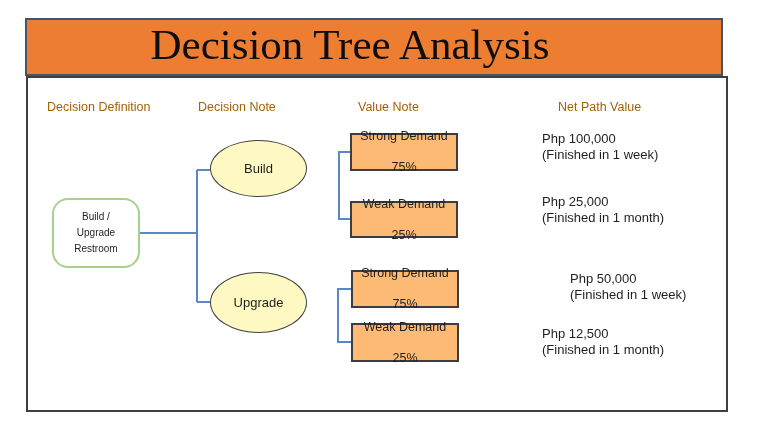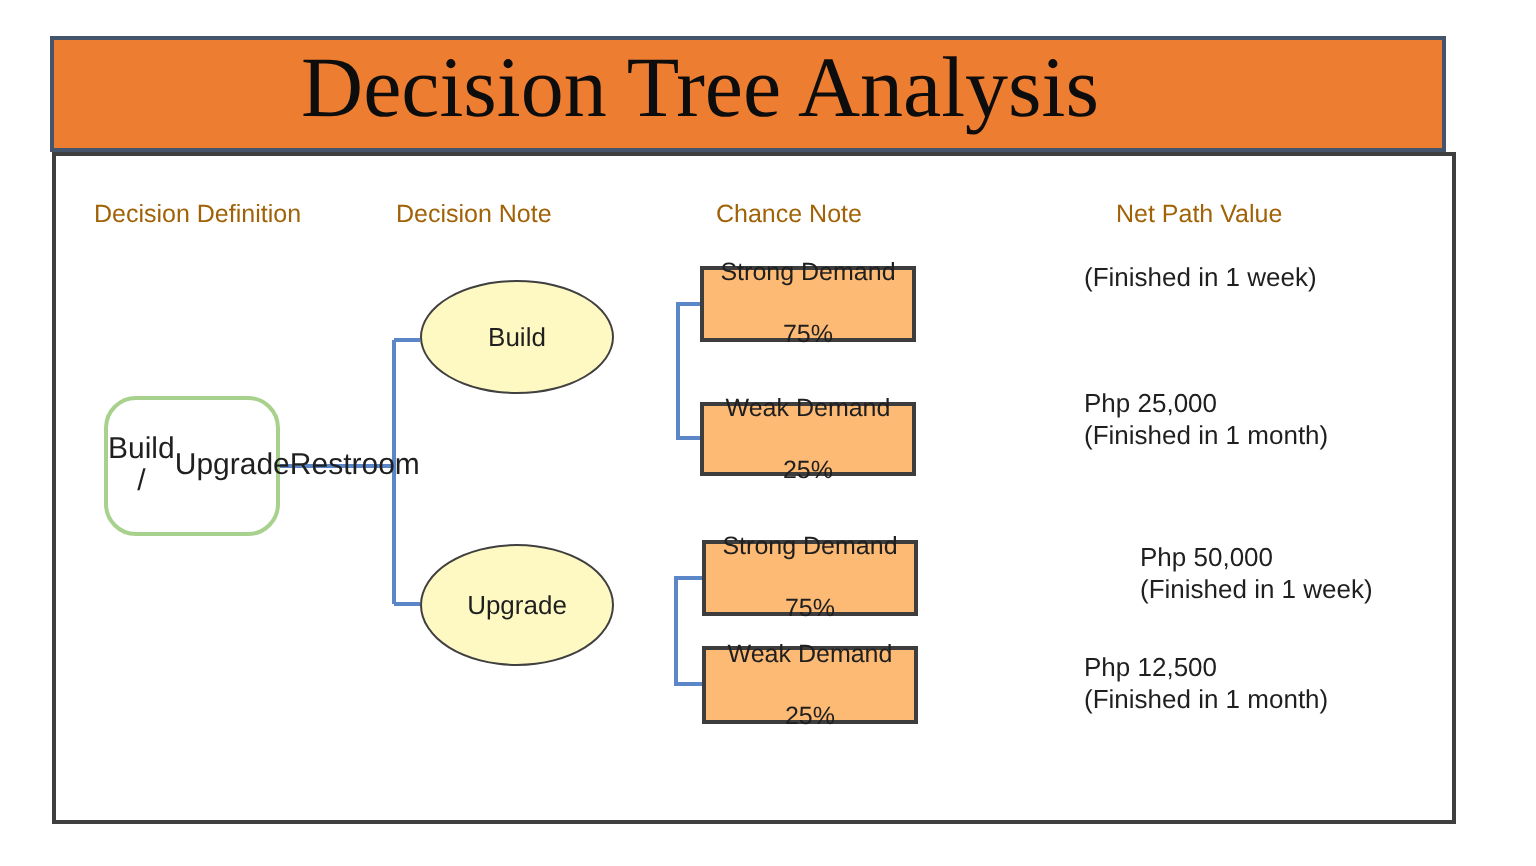--- a/index.html
+++ b/index.html
@@ -34,22 +34,22 @@
 
   svg.connectors { position: absolute; left: 0; top: 0; width: 768px; height: 433px; }
   svg.connectors polyline {
     fill: none; stroke: var(--line-blue, #5b87c8); stroke-width: 2;
   }
 
   .root-node {
     position: absolute; left: 52px; top: 198px; width: 88px; height: 70px;
     border: 2px solid var(--node-green, #A9D18E); border-radius: 16px;
     background: #ffffff;
-    display: flex; align-items: center; justify-content: flex-start;
-    font-size: 15px; line-height: 16px; text-align: center;
+    display: flex; flex-direction: column; align-items: center; justify-content: center;
+    font-size: 10px; line-height: 16px; text-align: center;
   }
 
   .decision-ellipse {
     position: absolute; width: 97px; background: #fef9c3;
     border: 1.5px solid #404040; border-radius: 50%;
     display: flex; align-items: center; justify-content: center;
     font-size: 13px; text-align: center;
   }
   #ellipse-build { left: 210px; top: 140px; height: 57px; }
   #ellipse-upgrade { left: 210px; top: 272px; height: 61px; }
@@ -78,21 +78,21 @@
 <body>
 
 <div class="banner">
   <div class="title">Decision Tree Analysis</div>
 </div>
 
 <div class="frame"></div>
 
 <div class="col-header" id="hdr-decision-definition">Decision Definition</div>
 <div class="col-header" id="hdr-decision-note">Decision Note</div>
-<div class="col-header" id="hdr-chance-note">Chance Note</div>
+<div class="col-header" id="hdr-chance-note">Value Note</div>
 <div class="col-header" id="hdr-net-path-value">Net Path Value</div>
 
 <svg class="connectors">
   <polyline points="140,233 197,233"></polyline>
   <polyline points="197,170 197,302"></polyline>
   <polyline points="197,170 210,170"></polyline>
   <polyline points="197,302 210,302"></polyline>
   <polyline points="350,152 339,152 339,219 350,219"></polyline>
   <polyline points="351,289 338,289 338,342 351,342"></polyline>
 </svg>
@@ -121,20 +121,21 @@
 <div class="chance-box" id="chance-2">
   <span>Strong Demand</span>
   <span>75%</span>
 </div>
 <div class="chance-box" id="chance-3">
   <span>Weak Demand</span>
   <span>25%</span>
 </div>
 
 <div class="outcome" id="outcome-0">
+  <div>Php 100,000</div>
   <div>(Finished in 1 week)</div>
 </div>
 <div class="outcome" id="outcome-1">
   <div>Php 25,000</div>
   <div>(Finished in 1 month)</div>
 </div>
 <div class="outcome" id="outcome-2">
   <div>Php 50,000</div>
   <div>(Finished in 1 week)</div>
 </div>

